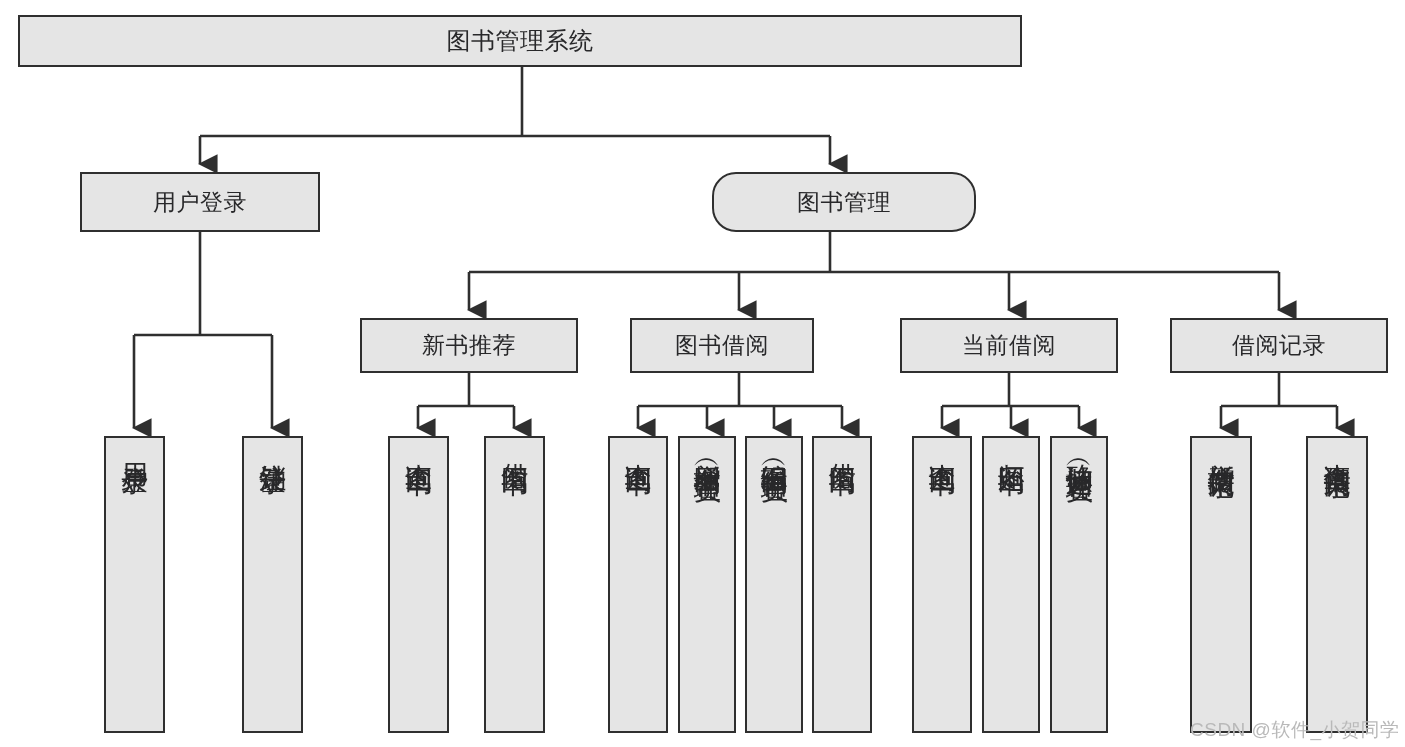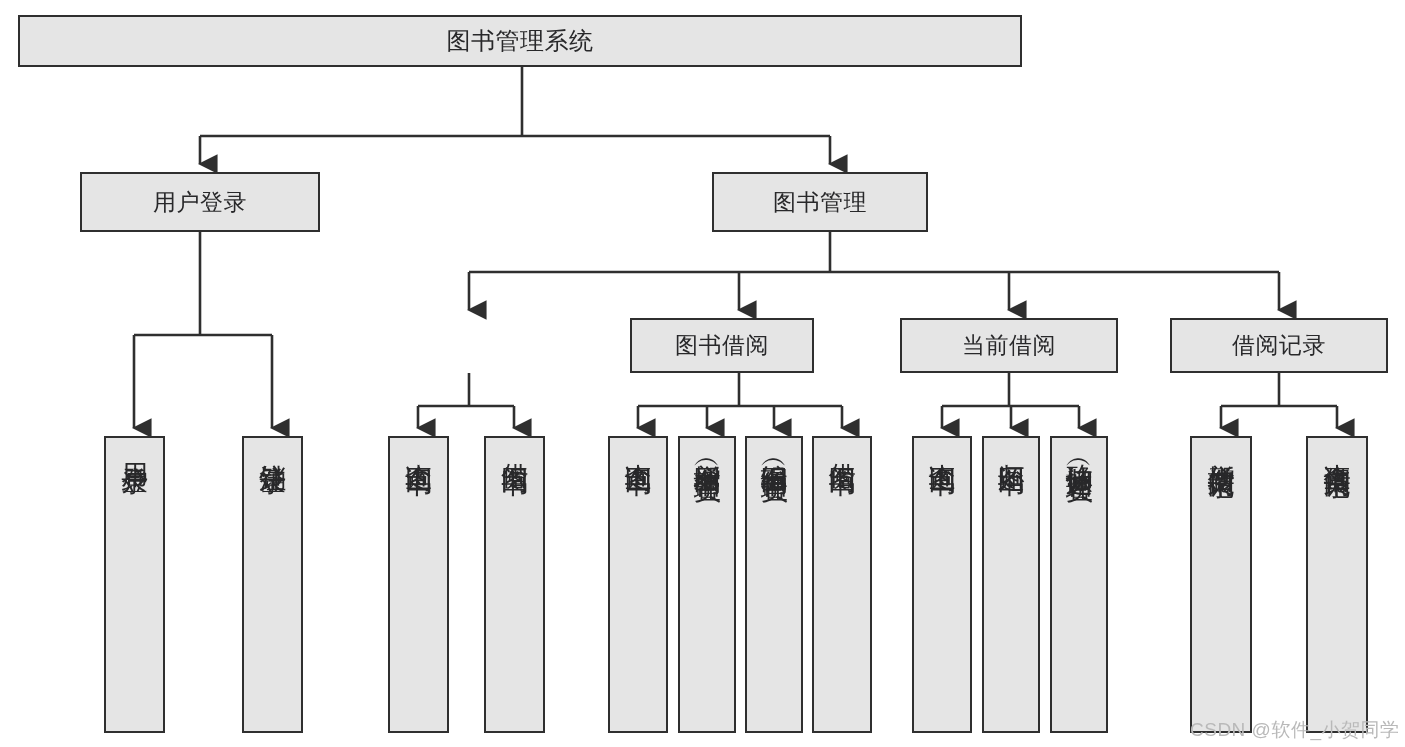--- a/index.html
+++ b/index.html
@@ -125,24 +125,27 @@
     </g>
   </svg>
 
   <div class="node horiz root" style="left: 18px; top: 15px; width: 1004px; height: 52px;">
     <span class="label">图书管理系统</span>
   </div>
 
   <div class="node horiz" style="left: 80px; top: 172px; width: 240px; height: 60px;">
     <span class="label">用户登录</span>
   </div>
-  <div class="node horiz" style="left: 712px; top: 172px; width: 216px; height: 60px;">
+  <div class="node horiz" style="left: 712px; top: 172px; width: 264px; height: 60px; border-radius: 24px;">
     <span class="label">图书管理</span>
   </div>
 
+  <div class="node horiz" style="left: 360px; top: 318px; width: 218px; height: 55px;">
+    <span class="label">新书推荐</span>
+  </div>
   <div class="node horiz" style="left: 630px; top: 318px; width: 184px; height: 55px;">
     <span class="label">图书借阅</span>
   </div>
   <div class="node horiz" style="left: 900px; top: 318px; width: 218px; height: 55px;">
     <span class="label">当前借阅</span>
   </div>
   <div class="node horiz" style="left: 1170px; top: 318px; width: 218px; height: 55px;">
     <span class="label">借阅记录</span>
   </div>
 

